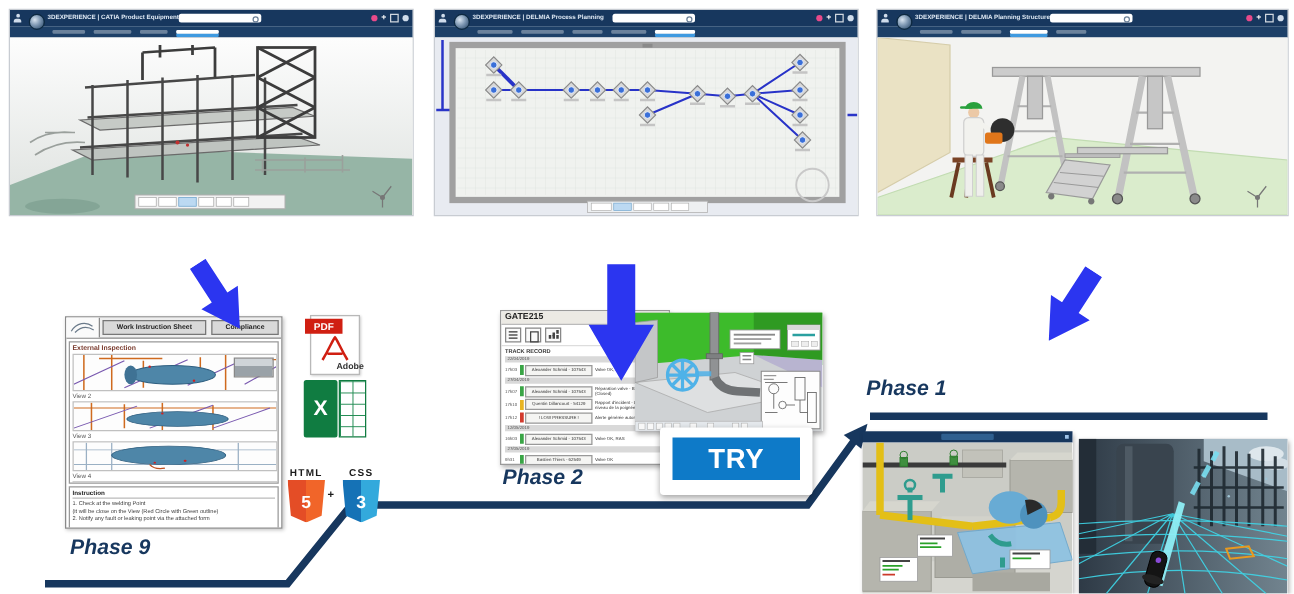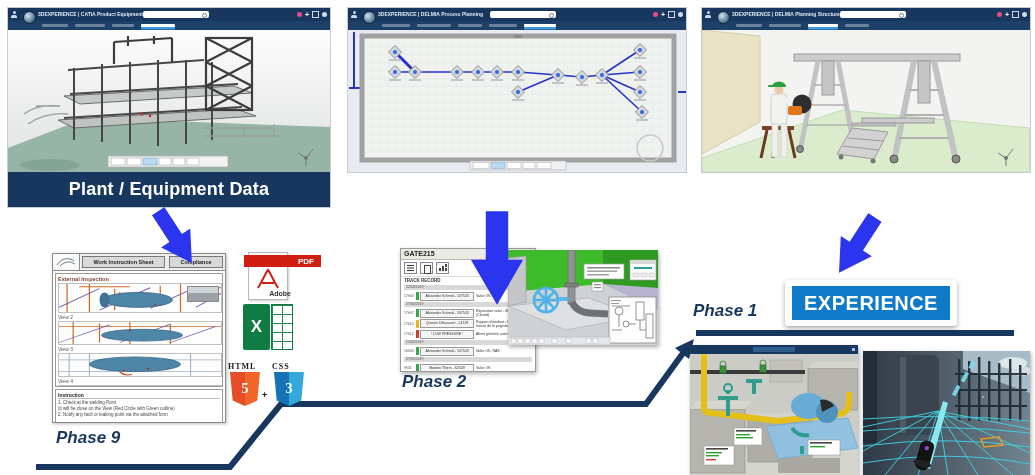--- a/index.html
+++ b/index.html
@@ -57,30 +57,30 @@
   .inset-photo{position:absolute;right:2px;top:2px;width:30px;height:14px;border:1px solid #888;
     background:linear-gradient(180deg,#cfd4d8 0 40%,#9aa2a8 40% 100%);}
   .instr-box{margin:1px 2px;border:1px solid #999;padding:2px;height:30px;overflow:hidden;}
   .instr-title{font-size:5px;font-weight:bold;color:#222;border-bottom:.5px solid #bbb;margin-bottom:1px;}
   .instr-line{font-size:4.5px;color:#444;line-height:6px;white-space:nowrap;}
 
   
   .pdf-icon{position:absolute;left:244px;top:252px;width:48px;height:46px;z-index:4;}
   .pdf-page{position:absolute;left:4px;top:0;width:38px;height:46px;background:#fff;border:1px solid #b8b8b8;box-shadow:1px 1px 2px rgba(0,0,0,.2);}
   .pdf-band{position:absolute;left:0px;top:3px;width:30px;height:12px;background:#d01f12;color:#fff;
-    font-size:8px;font-weight:bold;display:flex;align-items:center;justify-content:center;padding-left:47px;}
+    font-size:8px;font-weight:bold;display:flex;align-items:center;justify-content:center;}
   .adobe-txt{position:absolute;right:1px;bottom:1px;font-size:7px;font-weight:bold;color:#333;}
   .xls-icon{position:absolute;left:243px;top:304px;width:50px;height:46px;z-index:4;display:flex;}
   .xls-left{width:27px;height:100%;background:#107C41;border-radius:2px;color:#fff;font-size:17px;font-weight:bold;
     display:flex;align-items:center;justify-content:center;}
   .xls-grid{flex:1;margin-left:1px;background:#fff;border:1px solid #107C41;
     background-image:linear-gradient(#1e8a50 1px,transparent 1px),linear-gradient(90deg,#1e8a50 1px,transparent 1px);
     background-size:10px 9px;}
   .web-icons{position:absolute;left:228px;top:358px;width:78px;height:50px;z-index:4;}
-  .web-col{position:absolute;top:4px;width:34px;text-align:left;font-family:Liberation Serif, serif;}
+  .web-col{position:absolute;top:16px;width:34px;text-align:center;}
   .web-word{font-size:8px;font-weight:900;color:#1a1a1a;letter-spacing:1px;line-height:9px;}
   .shield{width:30px;height:34px;margin:1px auto 0;position:relative;color:#fff;font-size:14px;font-weight:bold;
     display:flex;align-items:center;justify-content:center;
     clip-path:polygon(0 0,100% 0,91% 84%,50% 100%,9% 84%);}
   .shield.html{background:linear-gradient(90deg,#e44d26 50%,#f16529 50%);}
   .shield.css{background:linear-gradient(90deg,#1572b6 50%,#33a9dc 50%);}
   .web-plus{position:absolute;left:34px;top:32px;font-size:9px;font-weight:bold;color:#1a1a1a;}
 
   
   .gate-card{position:absolute;left:400px;top:248px;width:134px;height:122px;background:#fff;border:1px solid #9a9a9a;
@@ -181,21 +181,20 @@
           <rect x="51" y="2" width="12" height="7" fill="#fff" stroke="#aaa" stroke-width=".6"></rect>
           <rect x="65" y="2" width="12" height="7" fill="#fff" stroke="#aaa" stroke-width=".6"></rect>
           <rect x="79" y="2" width="12" height="7" fill="#fff" stroke="#aaa" stroke-width=".6"></rect>
         </g>
         <g stroke="#777" stroke-width="1" fill="none" transform="translate(298,128)">
           <path d="M0,0 L7,-9 M0,0 L-8,-5 M0,0 V8"></path>
             <circle r="1.5" fill="#777"></circle>
         </g>
       </svg>
     </div>
-    <div class="banner">Plant / Equipment Data</div>
   </div>
 
   <div class="panel" style="left:348px;width:338px;">
     <div class="titlebar">
       <span class="person"></span>
       <span class="ttl">3DEXPERIENCE | DELMIA Process Planning</span>
       <span class="search">
           <i></i>
         </span>
       <span class="right-ic">
@@ -573,25 +572,25 @@
         <rect x="31" y="88.5" width="5" height="5"></rect>
           <rect x="44" y="88.5" width="5" height="5"></rect>
         <rect x="58" y="88.5" width="5" height="5"></rect>
           <rect x="78" y="88.5" width="5" height="5"></rect>
         <rect x="85" y="88.5" width="5" height="5"></rect>
       </g>
     </svg>
   </div>
 
   <div class="phase-label" style="left:402px;top:372px">Phase 2</div>
+  <div class="btn-card" style="left:528px;top:342px;width:122px;height:54px">
+    <div class="blue-btn" style="left:10px;top:8px;width:102px;height:34px;font-size:22px">TRY</div>
+  </div>
 
   <div class="phase-label" style="left:693px;top:301px">Phase 1</div>
-  <div class="btn-card" style="left:785px;top:280px;width:172px;height:46px">
-    <div class="blue-btn" style="left:7px;top:6px;width:158px;height:34px;font-size:20px">EXPERIENCE</div>
-  </div>
 
   <div class="shot" style="left:690px;top:345px;width:168px;height:130px">
     <div class="ar-titlebar">
         <span class="mini"></span>
         <span class="d"></span>
       </div>
     <svg class="abs" style="left:0;top:9px" width="168" height="121" viewBox="0 0 168 121">
       <rect width="168" height="121" fill="#cbccc6"></rect>
       <rect x="0" y="95" width="168" height="26" fill="#d5d5cf"></rect>
       <rect x="80" y="6" width="32" height="22" fill="#c2c2ba" stroke="#a8a8a0" stroke-width=".7"></rect>

